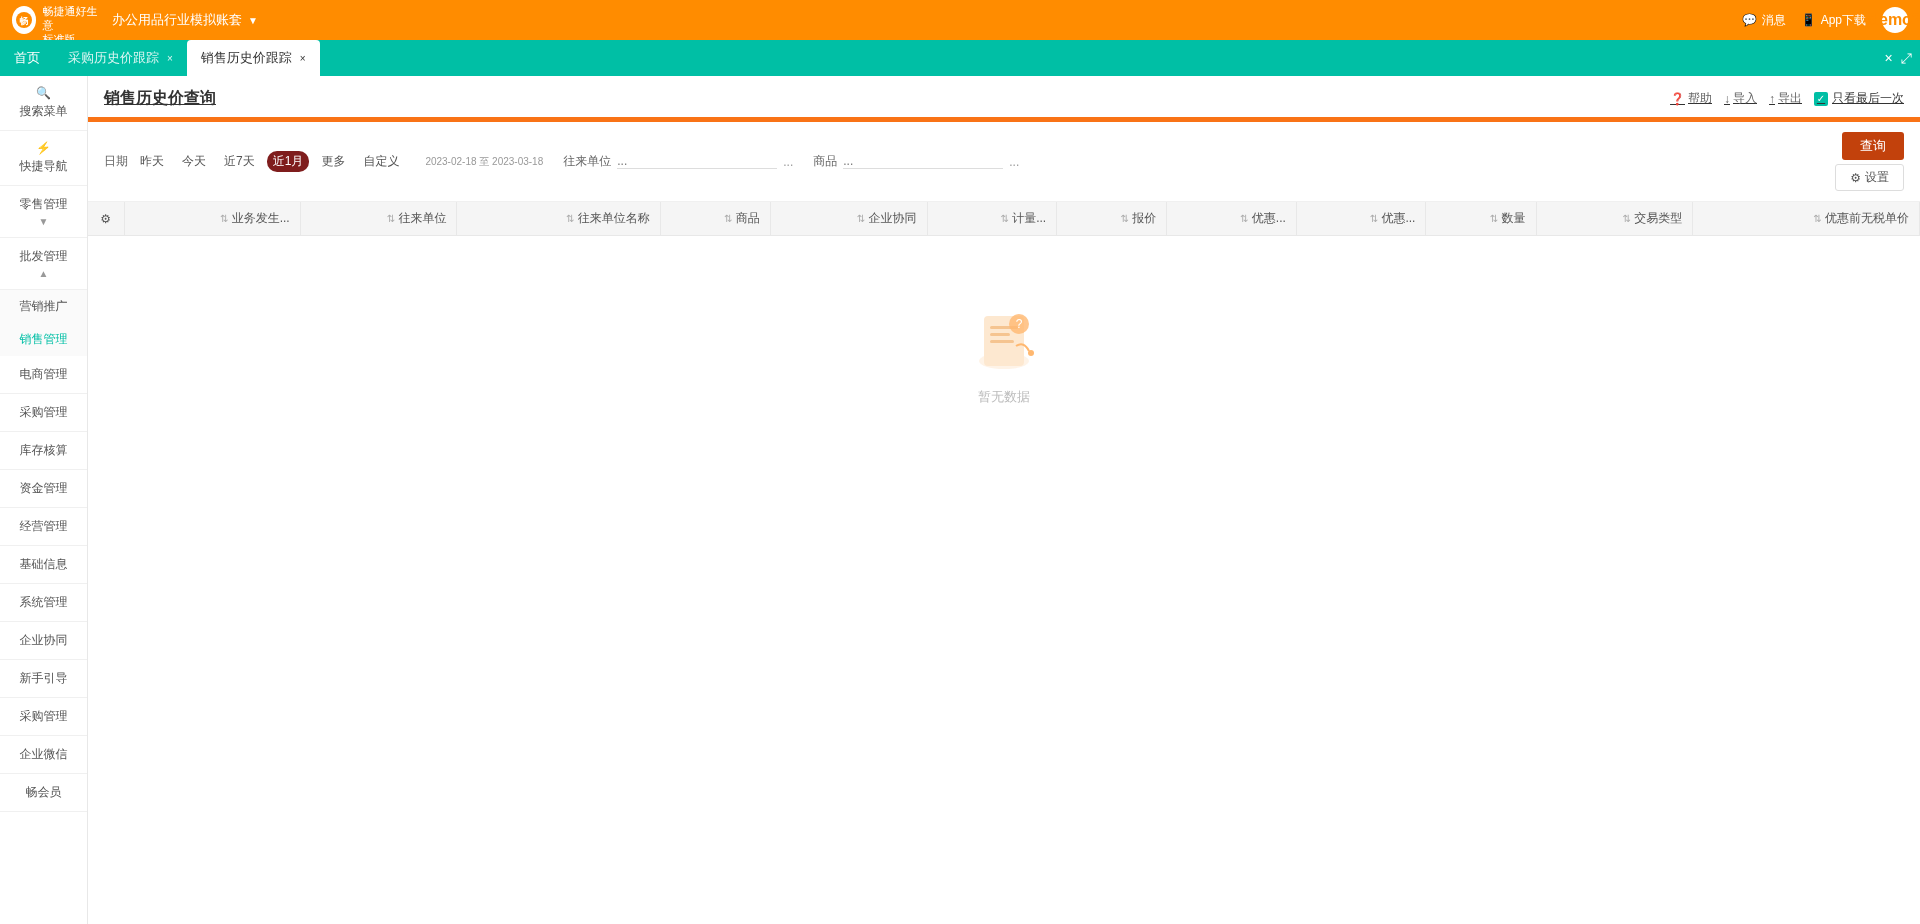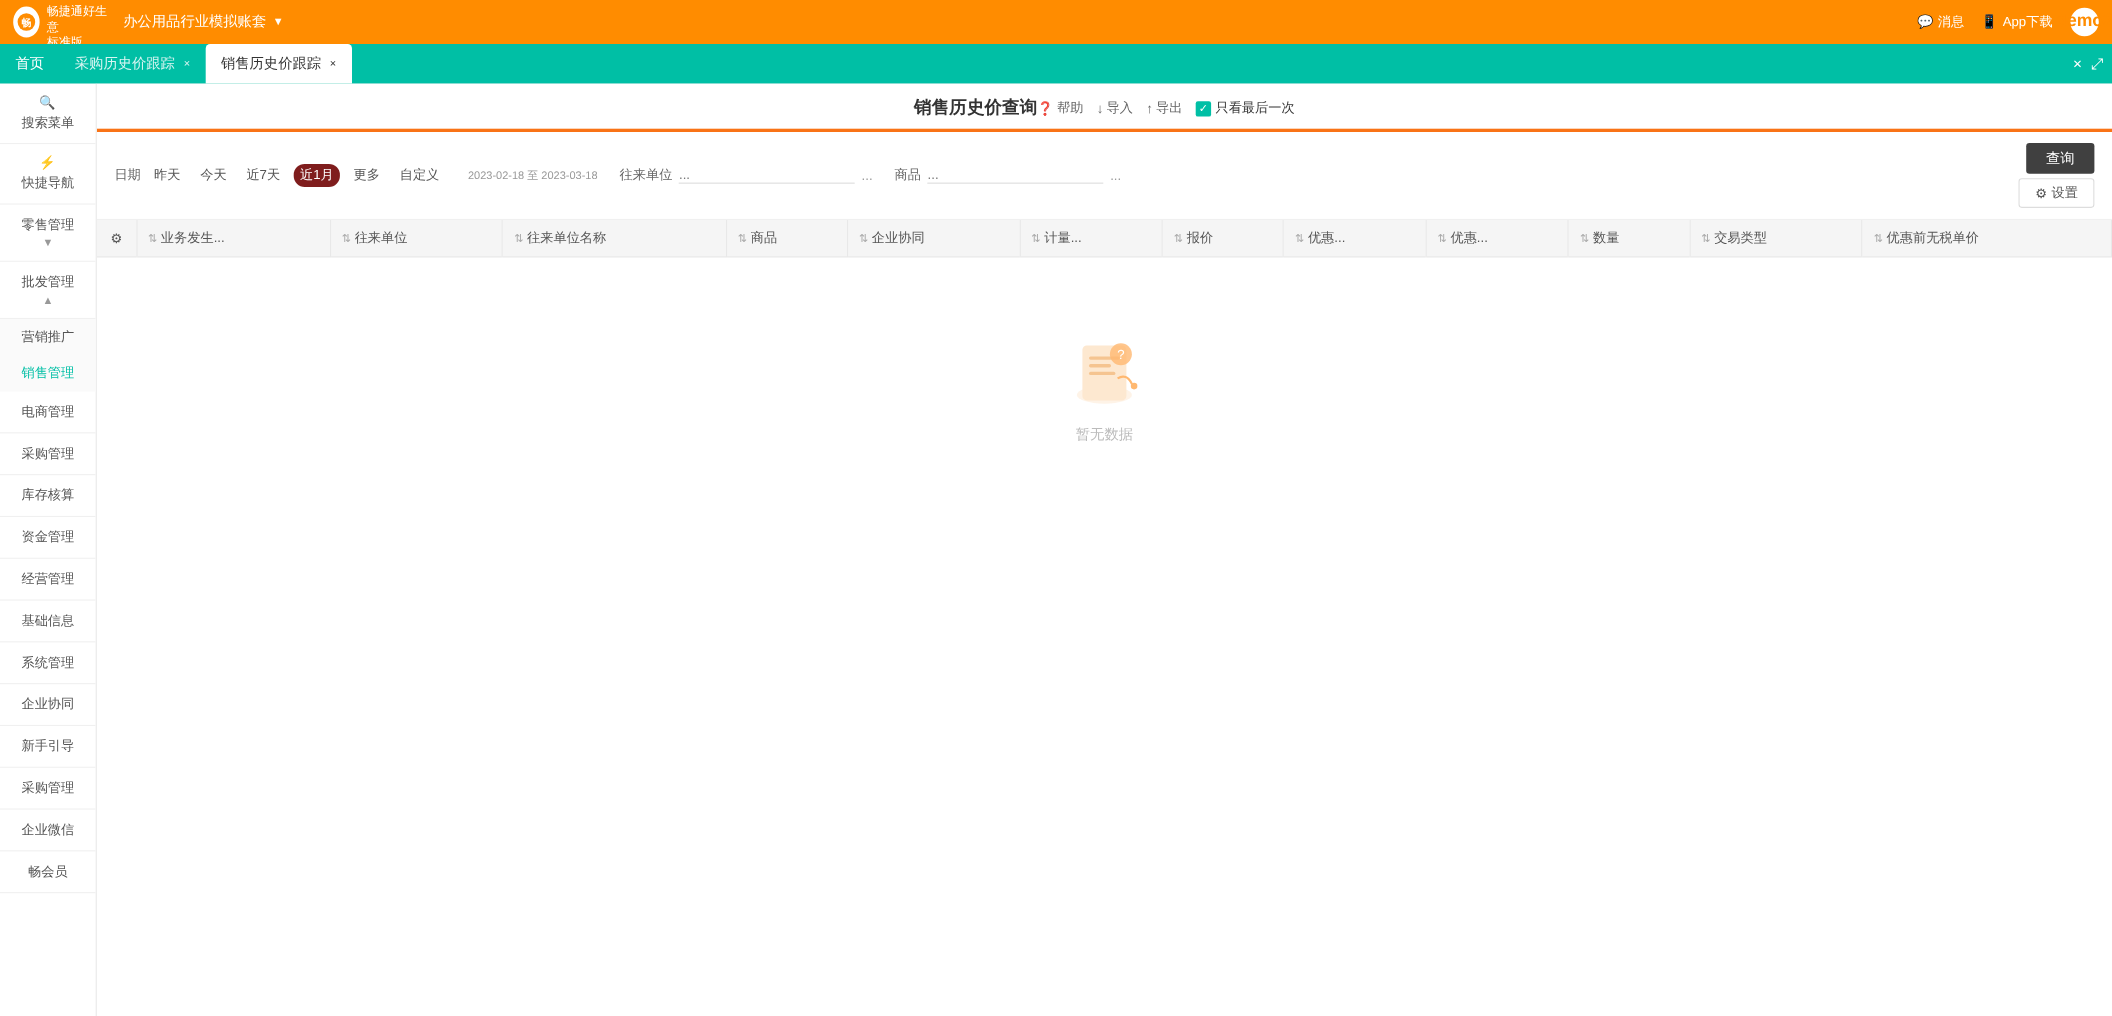--- a/index.html
+++ b/index.html
@@ -128,22 +128,22 @@
     .page-content {
       flex: 1;
       background: #fff;
       margin: 0;
       overflow: hidden;
       display: flex; flex-direction: column;
     }
 
     .page-header {
       padding: 12px 16px 8px;
-      border-bottom: 3px solid #f97316;
-      display: flex; align-items: center; justify-content: center;
+      border-bottom: 5px solid #f97316;
+      display: flex; align-items: center; justify-content: space-between; text-decoration: underline;
     }
     .page-title { font-size: 16px; font-weight: bold; color: #333; }
     .page-actions { display: flex; align-items: center; gap: 12px; font-size: 12px; color: #666; }
     .page-actions span { display: flex; align-items: center; gap: 3px; cursor: pointer; }
 
     
     .checkbox-label {
       display: flex; align-items: center; gap: 4px; font-size: 12px; color: #333;
     }
     .checkbox-box {
@@ -173,21 +173,21 @@
       background: #7f1d1d; color: #fff; border-radius: 10px;
     }
     .date-range { color: #999; font-size: 10px; }
     .filter-input {
       border: none; border-bottom: 1px solid #ddd; outline: none;
       width: 160px; font-size: 12px; color: #333; background: transparent;
     }
     .filter-dots { color: #999; font-size: 12px; }
 
     .query-btn {
-      background: #404040; color: #fff; border: none;
+      background: #c2410c; color: #fff; border: none;
       padding: 5px 18px; border-radius: 3px; cursor: pointer; font-size: 13px;
     }
     .setting-btn {
       background: #fff; color: #555; border: 1px solid #ddd;
       padding: 4px 14px; border-radius: 3px; cursor: pointer; font-size: 12px;
       display: flex; align-items: center; gap: 4px;
     }
 
     .filter-right {
       margin-left: auto;
@@ -203,21 +203,21 @@
       width: 100%;
       border-collapse: collapse;
       font-size: 12px;
     }
     thead tr {
       background: #f5f5f5;
       border-bottom: 1px solid #e8e8e8;
     }
     thead th {
       padding: 8px 10px;
-      text-align: left;
+      text-align: right;
       color: #555;
       font-weight: normal;
       white-space: nowrap;
       border-right: 1px solid #e8e8e8;
     }
     thead th:first-child { width: 36px; text-align: center; }
     .sort-icon { color: #aaa; font-size: 10px; }
     .gear-cell { text-align: center; }
 
     

